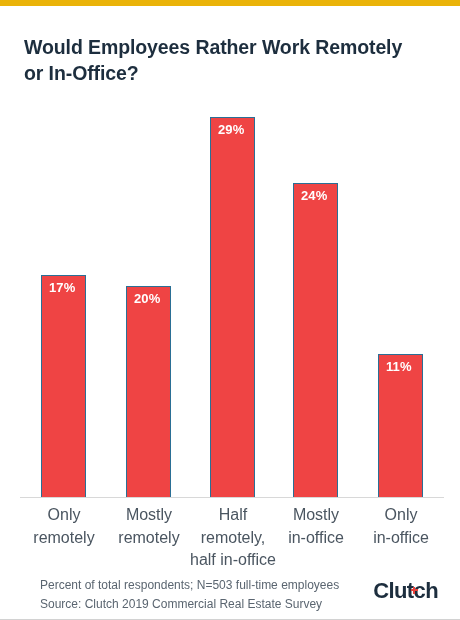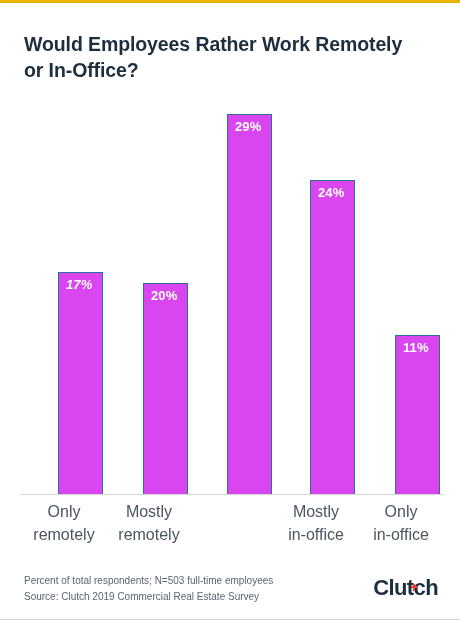--- a/index.html
+++ b/index.html
@@ -10,21 +10,21 @@
   body {
     font-family: "Liberation Sans", sans-serif;
     -webkit-font-smoothing: antialiased;
   }
   #card {
     position: relative;
     width: 460px;
     height: 620px;
     box-sizing: border-box;
     background: #ffffff;
-    border-top: 3px solid #eab308;
+    border-top: 6px solid #eab308;
     border-bottom: 1px solid #d2d2d2;
     overflow: hidden;
   }
 
   
   #chart-title {
     position: absolute;
     left: 24px;
     top: 28px;
     width: 400px;
@@ -56,24 +56,23 @@
   .bar-group {
     position: absolute;
     bottom: 0;
     width: 45px;
   }
   .bar {
     position: absolute;
     bottom: 0;
     left: 0;
     width: 45px;
-    background: #d946ef;
+    background: #ef4444;
     box-sizing: border-box;
     border: 1px solid #2a6f95;
-    margin-left: 17px;
   }
   .bar-value {
     position: absolute;
     top: 5px;
     left: 7px;
     font-size: 13px;
     font-weight: bold;
     color: #ffffff;
     letter-spacing: 0.1px;
     line-height: 1;
@@ -101,23 +100,23 @@
   
   #footer {
     position: absolute;
     left: 24px;
     top: 570px;
     right: 20px;
     height: 34px;
   }
   #footnote {
     position: absolute;
-    left: 0;
+    left: 16px;
     top: 0;
-    font-size: 10px;
+    font-size: 12px;
     line-height: 1.55;
     color: #5a6570;
     white-space: pre-line;
   }
   #brand-logo {
     position: absolute;
     right: 2px;
     top: 4px;
     font-size: 22px;
     font-weight: bold;
@@ -149,21 +148,21 @@
 <body>
 
 <div id="card">
 
   <div id="chart-title">Would Employees Rather Work Remotely
 or In-Office?</div>
 
   <div id="plot-area">
 
     <div class="bar-group" style="left:21px;">
-      <div class="bar" style="height:223px;font-style:italic;">
+      <div class="bar" style="height:223px;">
         <span class="bar-value">17%</span>
       </div>
     </div>
 
     <div class="bar-group" style="left:106px;">
       <div class="bar" style="height:212px;">
         <span class="bar-value">20%</span>
       </div>
     </div>
 
@@ -173,34 +172,36 @@
       </div>
     </div>
 
     <div class="bar-group" style="left:273px;">
       <div class="bar" style="height:315px;text-align:right;">
         <span class="bar-value">24%</span>
       </div>
     </div>
 
     <div class="bar-group" style="left:358px;">
-      <div class="bar" style="height:160px;">
+      <div class="bar" style="height:144px;">
         <span class="bar-value">11%</span>
       </div>
     </div>
 
   </div>
 
   <div id="axis-baseline"></div>
 
   <div id="category-axis">
     <div class="category-label" style="left:-4px;">Only
 remotely</div>
     <div class="category-label" style="left:81px;">Mostly
 remotely</div>
+    <div class="category-label" style="left:165px;">Half remotely,
+half in-office</div>
     <div class="category-label" style="left:248px;">Mostly
 in-office</div>
     <div class="category-label" style="left:333px;">Only
 in-office</div>
   </div>
 
   <div id="footer">
     <div id="footnote">Percent of total respondents; N=503 full-time employees
 Source: Clutch 2019 Commercial Real Estate Survey</div>
     <div id="brand-logo">

